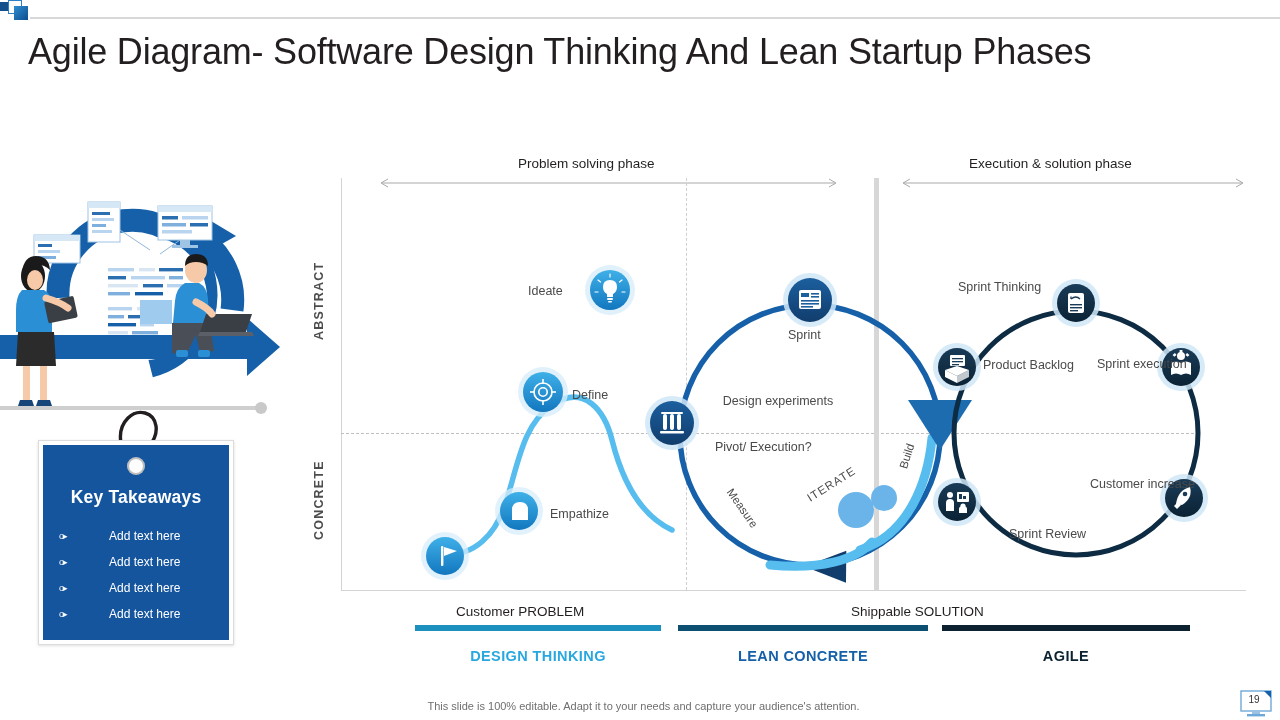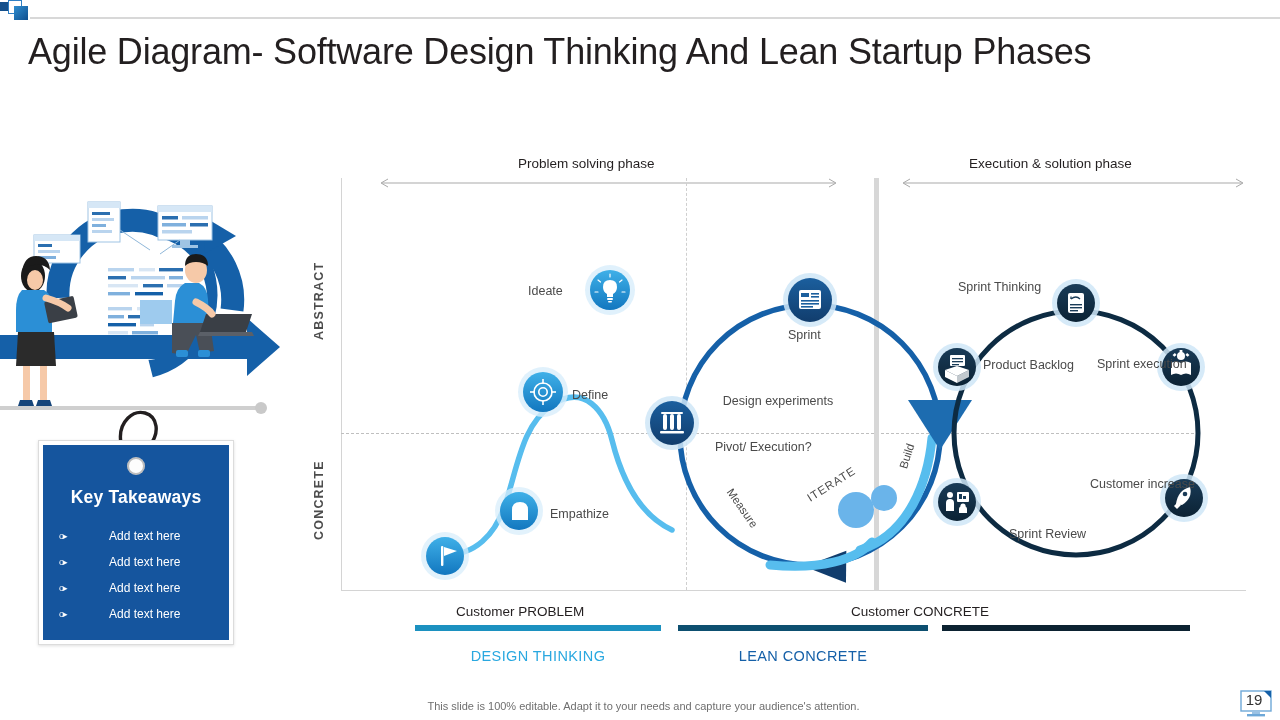--- a/index.html
+++ b/index.html
@@ -99,36 +99,36 @@
 
   
   .legend{position:absolute;left:300px;top:600px;width:960px;height:80px;}
   .cust{position:absolute;font-size:13.5px;color:#231f20;white-space:nowrap;}
   .cust.c1{left:156px;top:4px;}
   .cust.c2{left:551px;top:4px;}
   .lbar{position:absolute;top:25px;height:6px;}
   .lbar.b1{left:115px;width:246px;background:#1c91c0;}
   .lbar.b2{left:378px;width:250px;background:#0d4f70;}
   .lbar.b3{left:642px;width:248px;background:#0c2231;}
-  .llab{position:absolute;top:48px;font-size:14.5px;font-weight:normal;letter-spacing:.4px;white-space:nowrap;text-align:center;}
+  .llab{position:absolute;top:48px;font-size:14.5px;font-weight:bold;letter-spacing:.4px;white-space:nowrap;text-align:center;}
   .llab.t1{left:115px;width:246px;color:#29a8e0;}
   .llab.t2{left:378px;width:250px;color:#1560a8;}
   .llab.t3{left:642px;width:248px;color:#0c2231;}
 
   
   .footer{
     position:absolute;left:0;right:0;top:700px;text-align:center;
     font-size:11px;color:#6f6f6f;margin-left:7px;
   }
   .pagebadge{
     position:absolute;left:1240px;top:690px;width:34px;height:28px;
   }
   .pagenum{
     position:absolute;left:4px;top:3px;width:20px;height:14px;
-    font-size:15px;color:#333;text-align:center;line-height:14px;
+    font-size:10px;color:#333;text-align:center;line-height:14px;
   }
 </style>
 </head>
 <body>
 
 <div class="slide">
 
   <div class="logo-wrap">
     <div class="logo-sq logo-a"></div>
     <div class="logo-sq logo-b"></div>
@@ -462,28 +462,29 @@
 
     <div class="nlab" style="left:658px;top:130px;">Sprint Thinking</div>
     <div class="nlab l2" style="left:797px;top:207px;width:68px;">Sprint execution</div>
     <div class="nlab l2" style="left:790px;top:327px;width:76px;">Customer increase</div>
     <div class="nlab l2" style="left:709px;top:333px;width:58px;margin-top:44px;">Sprint Review</div>
     <div class="nlab l2" style="left:683px;top:208px;width:66px;">Product Backlog</div>
   </div>
 
   <div class="legend">
     <div class="cust c1">Customer PROBLEM</div>
-    <div class="cust c2">Customer CONCRETE</div>
+    <div class="cust c2">Shippable SOLUTION</div>
 
     <div class="lbar b1"></div>
     <div class="lbar b2"></div>
     <div class="lbar b3"></div>
 
     <div class="llab t1">DESIGN THINKING</div>
     <div class="llab t2">LEAN CONCRETE</div>
+    <div class="llab t3">AGILE</div>
   </div>
 
   <div class="footer">This slide is 100% editable. Adapt it to your needs and capture your audience's attention.</div>
 
   <div class="pagebadge">
     <svg width="34" height="28" viewBox="0 0 34 28">
       <rect x="1" y="1" width="30" height="20" fill="#ffffff" stroke="#6ea8d8" stroke-width="1.4"></rect>
       <polygon points="24,1 31,1 31,8" fill="#1560a8"></polygon>
       <rect x="12" y="21" width="8" height="3" fill="#9cc3e4"></rect>
       <rect x="7" y="24" width="18" height="2.4" fill="#6ea8d8"></rect>

